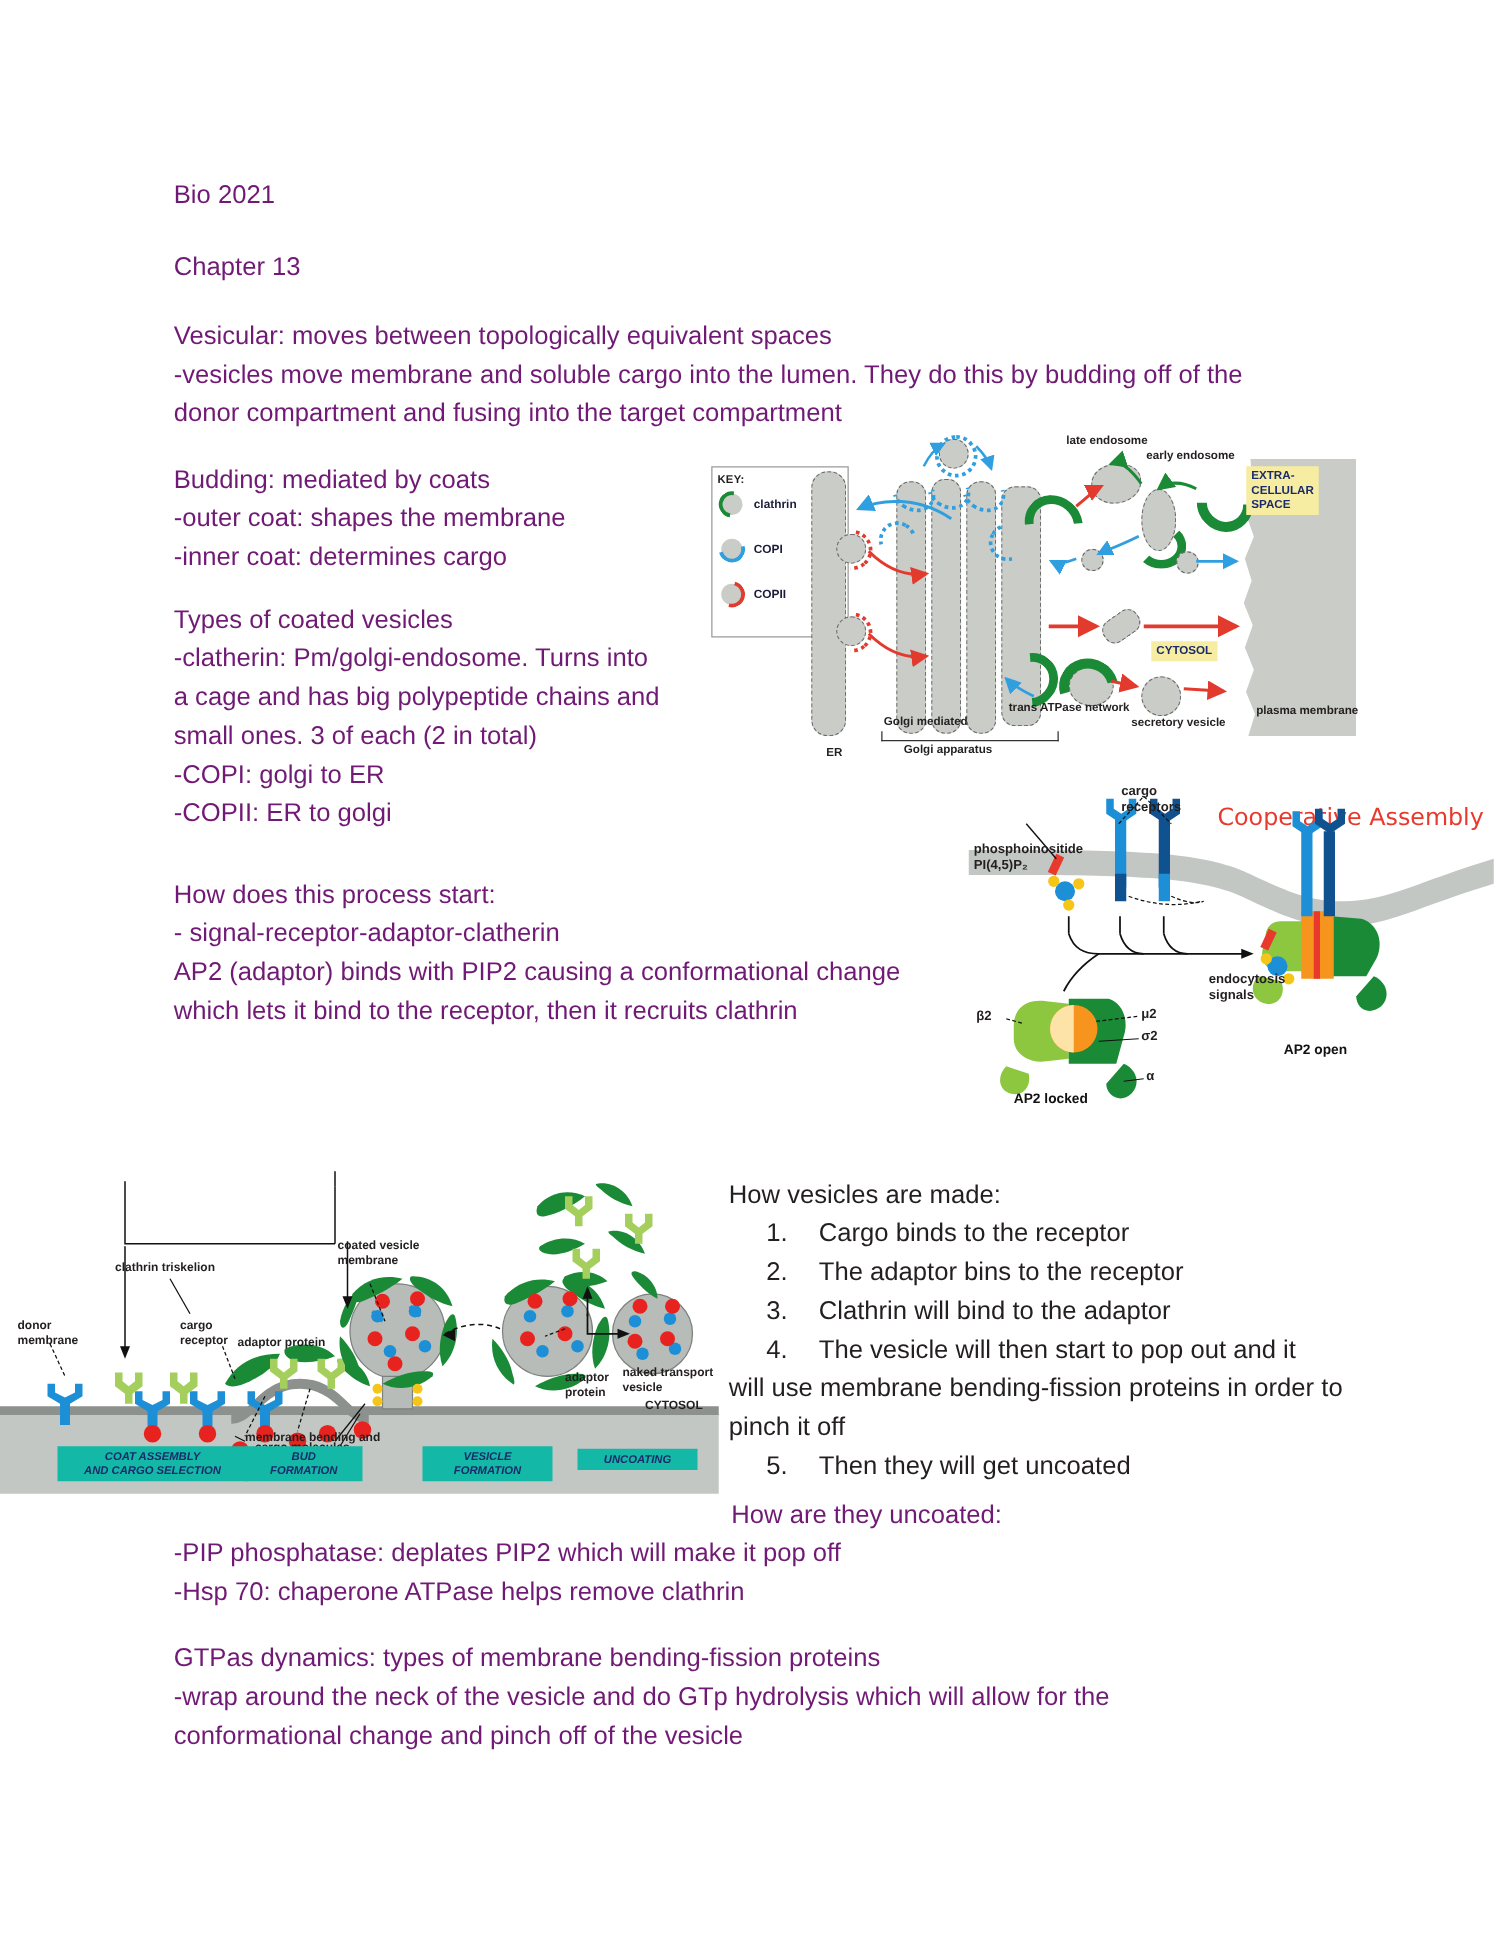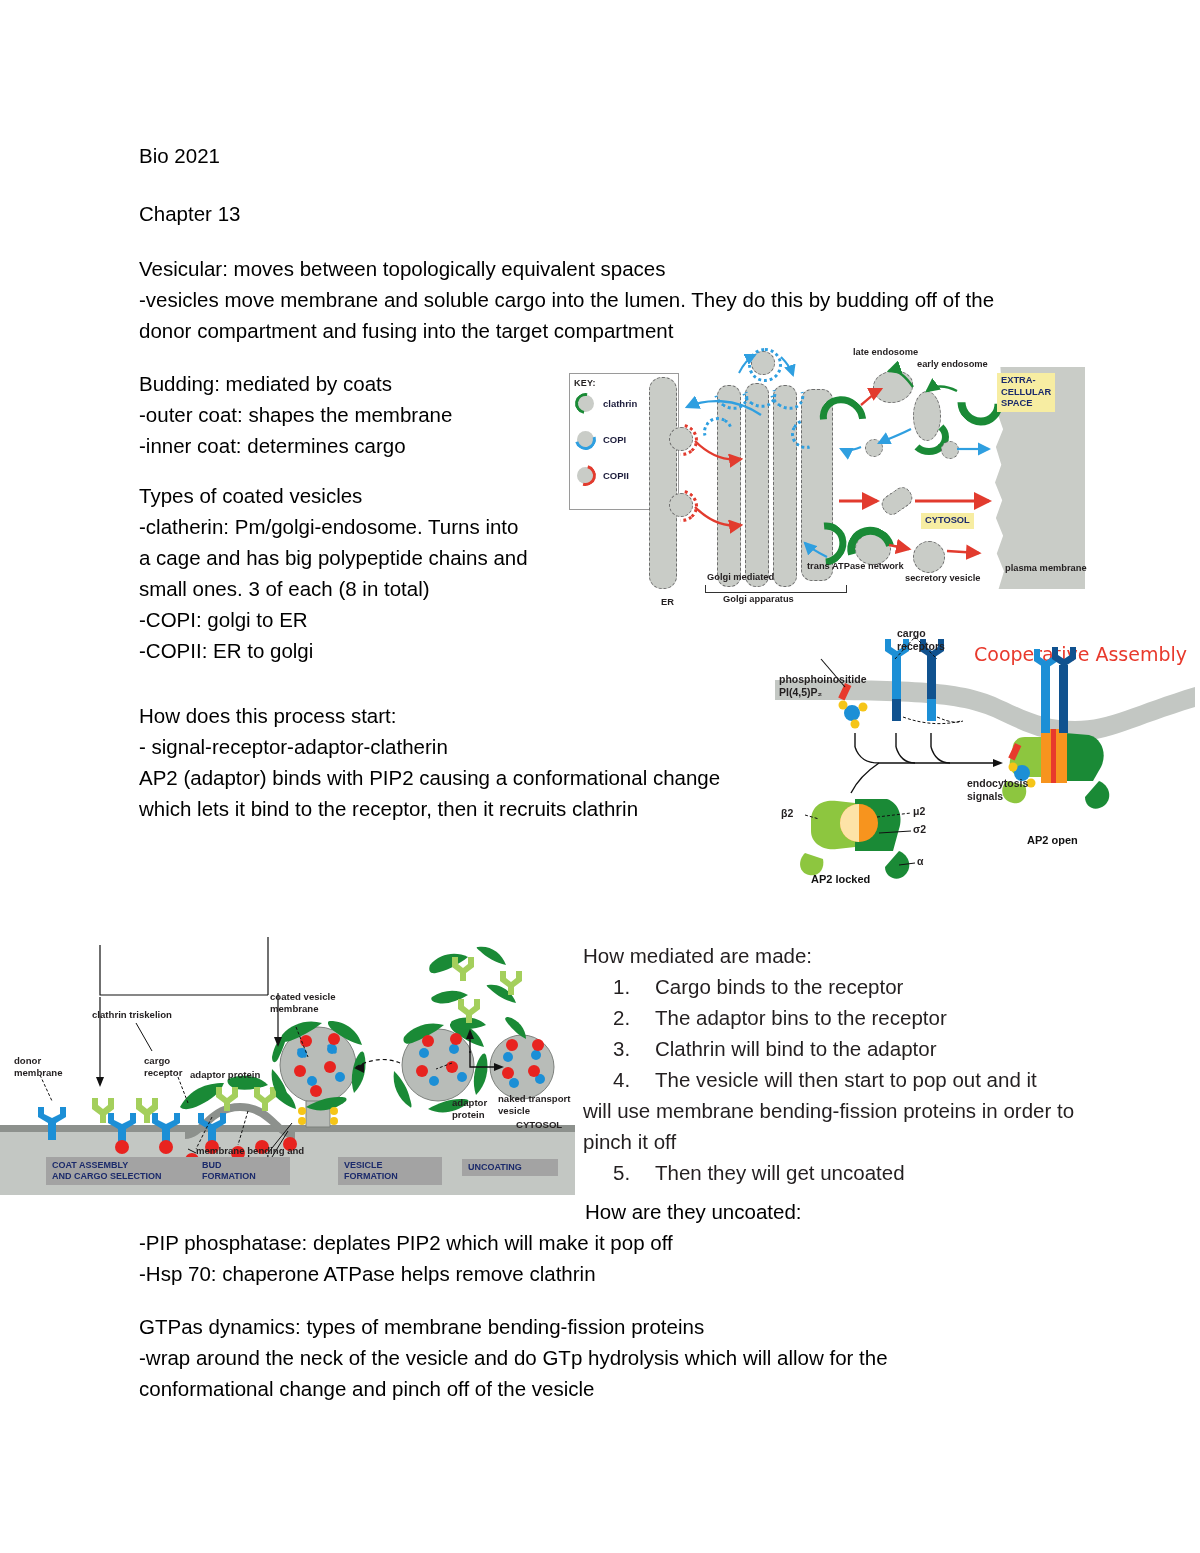--- a/index.html
+++ b/index.html
@@ -15,21 +15,21 @@
     color: #231f20;
     overflow: hidden;
   }
   .page { position: absolute; inset: 0; }
 
   
   .tblock {
     position: absolute;
     font-size: 20.5px;
     line-height: 31px;
-    color: #000000;
+    color: #701a75;
     white-space: pre-wrap;
   }
   #blk-title      { left: 139px; top: 140px;  width: 560px; }
   #blk-chapter    { left: 139px; top: 198px;  width: 560px; }
   #blk-vesicular  { left: 139px; top: 253px;  width: 930px; }
   #blk-budding    { left: 139px; top: 368px;  width: 420px; }
   #blk-types      { left: 139px; top: 480px;  width: 420px; }
   #blk-start      { left: 139px; top: 680px;  width: 640px; margin-top: 20px; }
   #blk-uncoat     { left: 139px; top: 1196px; width: 700px; }
   #blk-gtpas      { left: 139px; top: 1311px; width: 820px; }
@@ -139,23 +139,23 @@
   
   #fig-vesform {
     position: absolute; left: 0px; top: 935px;
     width: 575px; height: 260px;
   }
   .vf-label {
     position: absolute; font-size: 9.6px; font-weight: bold;
     color: #231f20; line-height: 11.5px; white-space: pre-line;
   }
   .stage-tag {
-    position: absolute; background: #a3a3a3; color: #1b2a6b;
-    font-size: 9px; font-weight: bold; text-align: left;
-    line-height: 11px; padding: 3px 6px; white-space: pre-line;
+    position: absolute; background: #14b8a6; color: #1b2a6b;
+    font-size: 9px; font-weight: bold; text-align: center;
+    line-height: 11px; padding: 3px 6px; white-space: pre-line; font-style: italic;
   }
   .cytosol-band {
     position: absolute; left: 0; top: 196px; width: 575px; height: 64px;
     background: #c3c7c3;
   }
   .membrane-line {
     position: absolute; left: 0; top: 190px; width: 575px; height: 7px;
     background: #8d918d;
   }
 </style>
@@ -168,30 +168,30 @@
   <div class="tblock" id="blk-chapter">Chapter 13</div>
   <div class="tblock" id="blk-vesicular">Vesicular: moves between topologically equivalent spaces
 -vesicles move membrane and soluble cargo into the lumen. They do this by budding off of the
 donor compartment and fusing into the target compartment</div>
   <div class="tblock" id="blk-budding">Budding: mediated by coats
 -outer coat: shapes the membrane
 -inner coat: determines cargo</div>
   <div class="tblock" id="blk-types">Types of coated vesicles
 -clatherin: Pm/golgi-endosome. Turns into
 a cage and has big polypeptide chains and
-small ones. 3 of each (8 in total)
+small ones. 3 of each (2 in total)
 -COPI: golgi to ER
 -COPII: ER to golgi</div>
   <div class="tblock" id="blk-start">How does this process start:
 - signal-receptor-adaptor-clatherin
 AP2 (adaptor) binds with PIP2 causing a conformational change
 which lets it bind to the receptor, then it recruits clathrin</div>
 
   <div id="blk-vesmade">
-    <span class="lead">How mediated are made:</span>
+    <span class="lead">How vesicles are made:</span>
     <ul class="numlist">
       <li>
         <span class="num">1.</span>
         <span class="txt">Cargo binds to the receptor</span>
       </li>
       <li>
         <span class="num">2.</span>
         <span class="txt">The adaptor bins to the receptor</span>
       </li>
       <li>

